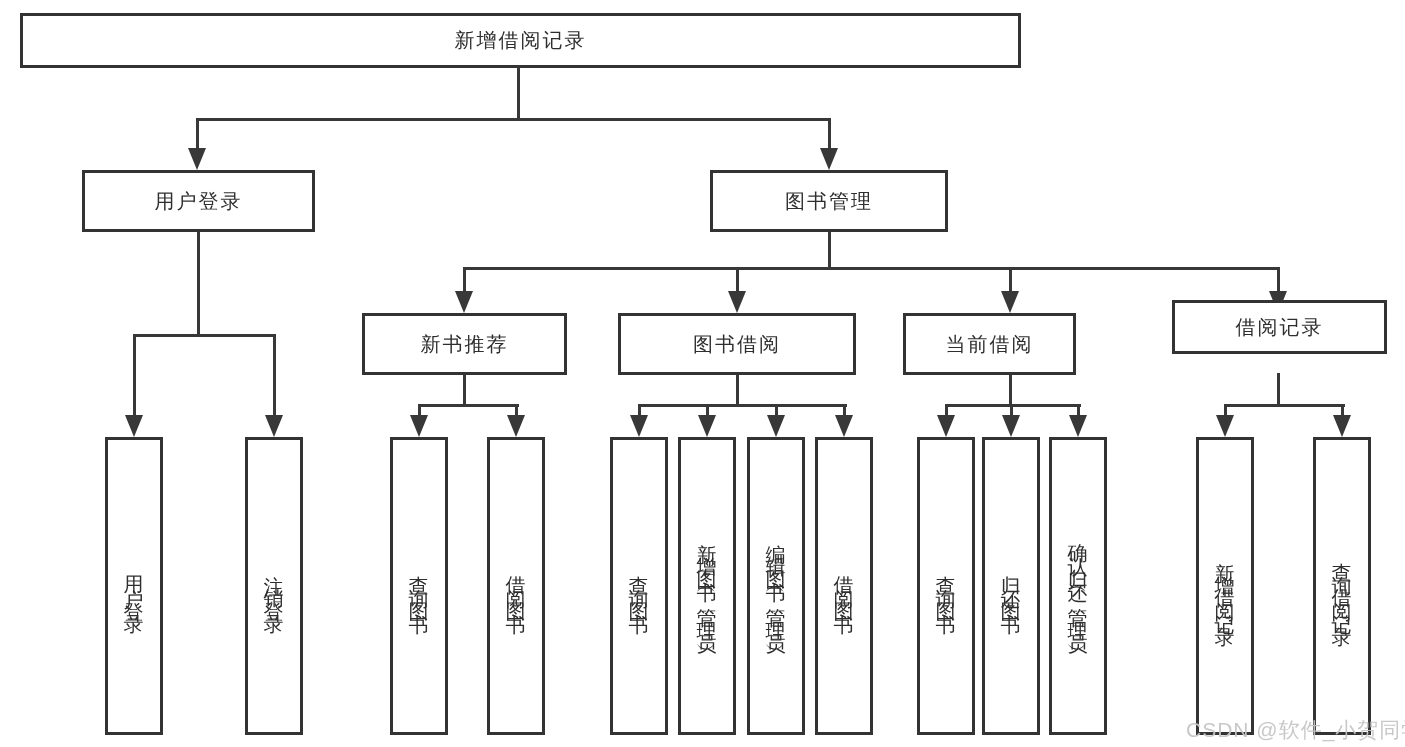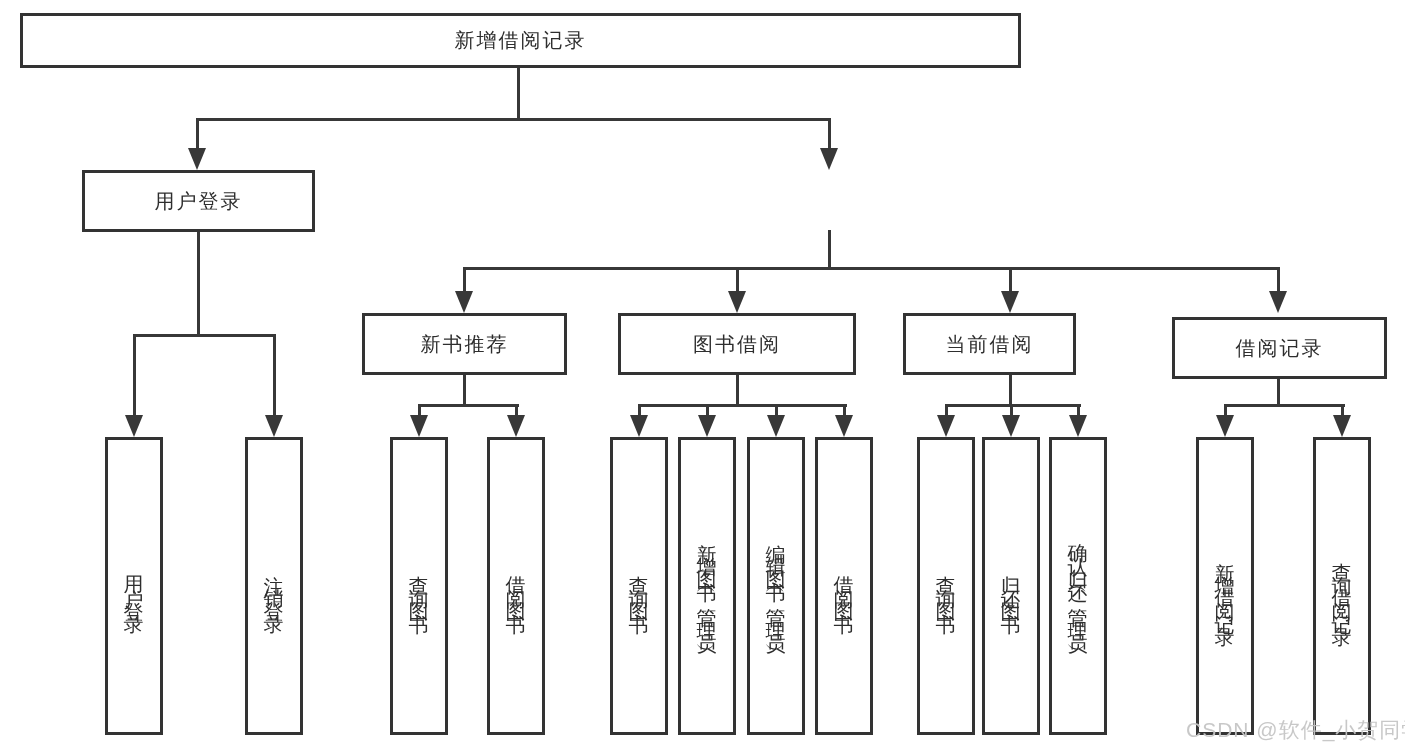--- a/index.html
+++ b/index.html
@@ -43,20 +43,23 @@
   <div class="v" style="left:517px;top:66px;height:55px"></div>
   <div class="h" style="left:196px;top:118px;width:635px"></div>
   <div class="v" style="left:196px;top:118px;height:32px"></div>
   <div class="tri" style="left:188px;top:148px"></div>
   <div class="v" style="left:828px;top:118px;height:32px"></div>
   <div class="tri" style="left:820px;top:148px"></div>
 
   <div class="box" style="left:82px;top:170px;width:233px;height:62px">
     <span>用户登录</span>
   </div>
+  <div class="box" style="left:710px;top:170px;width:238px;height:62px">
+    <span>图书管理</span>
+  </div>
 
   <div class="v" style="left:197px;top:229px;height:108px"></div>
   <div class="h" style="left:133px;top:334px;width:143px"></div>
   <div class="v" style="left:133px;top:334px;height:83px"></div>
   <div class="tri" style="left:125px;top:415px"></div>
   <div class="v" style="left:273px;top:334px;height:83px"></div>
   <div class="tri" style="left:265px;top:415px"></div>
 
   <div class="v" style="left:828px;top:230px;height:40px"></div>
   <div class="h" style="left:463px;top:267px;width:817px"></div>
@@ -71,21 +74,21 @@
 
   <div class="box" style="left:362px;top:313px;width:205px;height:62px">
     <span>新书推荐</span>
   </div>
   <div class="box" style="left:618px;top:313px;width:238px;height:62px">
     <span>图书借阅</span>
   </div>
   <div class="box" style="left:903px;top:313px;width:173px;height:62px">
     <span>当前借阅</span>
   </div>
-  <div class="box" style="left:1172px;top:317px;width:215px;height:62px">
+  <div class="box" style="left:1172px;top:300px;width:215px;height:54px">
     <span>借阅记录</span>
   </div>
 
   <div class="v" style="left:463px;top:373px;height:34px"></div>
   <div class="h" style="left:418px;top:404px;width:101px"></div>
   <div class="v" style="left:418px;top:404px;height:15px"></div>
   <div class="tri" style="left:410px;top:415px"></div>
   <div class="v" style="left:515px;top:404px;height:15px"></div>
   <div class="tri" style="left:507px;top:415px"></div>
 

